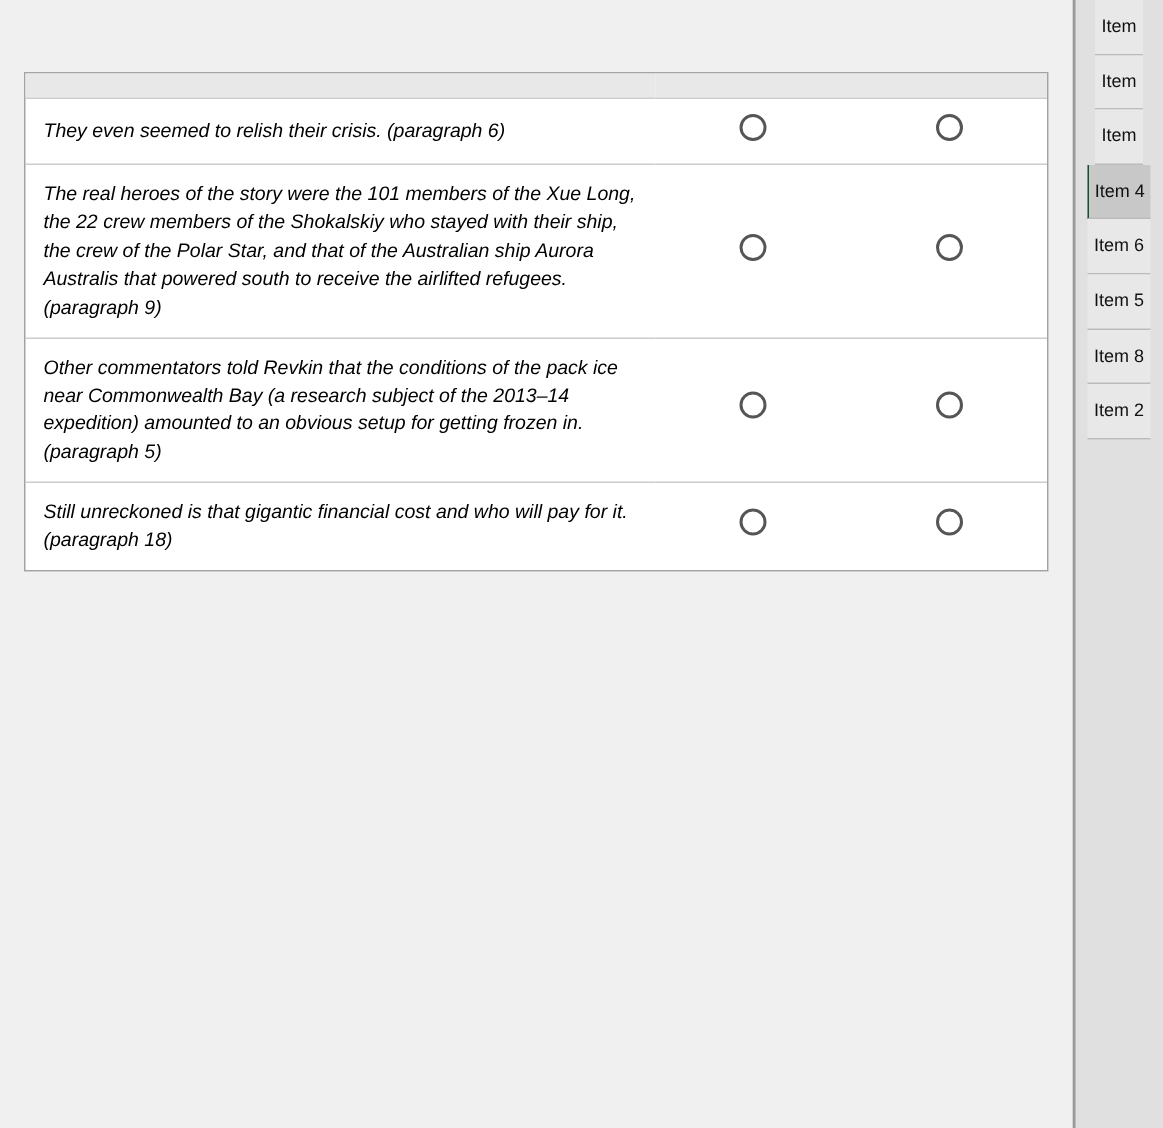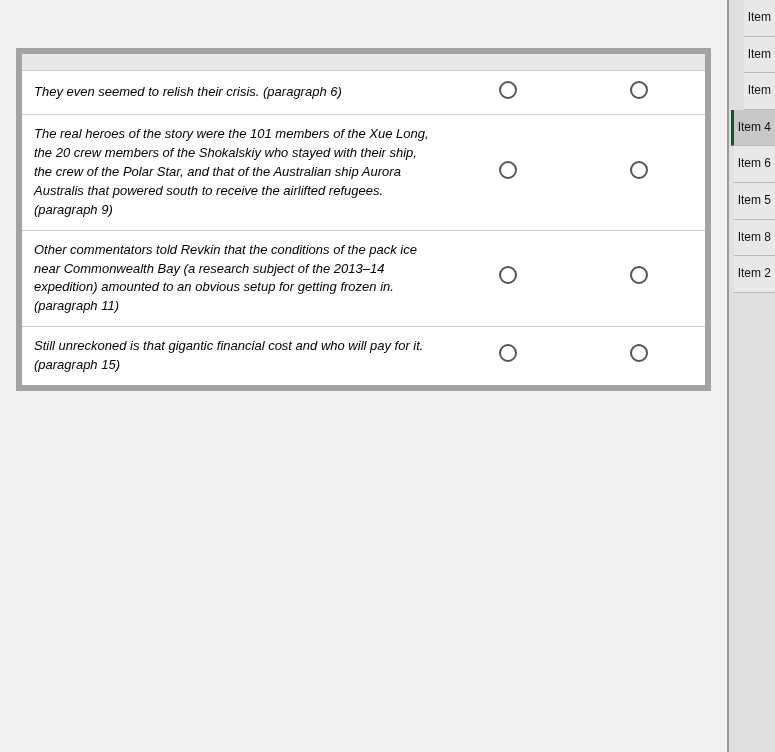--- a/index.html
+++ b/index.html
@@ -27,21 +27,21 @@
     .instructions {
       font-size: 14px;
       color: #111;
       margin-bottom: 12px;
       line-height: 1.4;
       max-width: 680px;
     }
 
     .table-wrapper {
       background: #fff;
-      border: 6px solid #a3a3a3;
+      border: 1px solid #a3a3a3;
     }
 
     table {
       width: 100%;
       border-collapse: collapse;
     }
 
     thead tr {
       background: #e8e8e8;
     }
@@ -85,42 +85,42 @@
       width: 18px;
       height: 18px;
       border-radius: 50%;
       border: 2px solid #555;
       background: #fff;
       cursor: pointer;
     }
 
     
     .sidebar {
-      width: 48px;
+      width: 60px;
       background: #e0e0e0;
       border-left: 2px solid #999;
       display: flex;
       flex-direction: column;
-      align-items: flex-end;
+      align-items: center;
     }
 
     .sidebar-item {
       padding: 10px 4px;
       font-size: 12px;
       color: #111;
       text-align: center;
       border-bottom: 1px solid #bbb;
       cursor: pointer;
       background: #e8e8e8;
       line-height: 1.3;
     }
 
     .sidebar-item.active {
       background: #c8c8c8;
-      border-left: 3px solid #14532d;
+      border-left: 1px solid #14532d;
     }
   </style>
 </head>
 <body>
 
 <div class="main-content">
   <p class="instructions">
     <span></span><br>
     <span></span>
   </p>
@@ -135,31 +135,31 @@
         </tr>
       </thead>
       <tbody id="table-body">
 
       <tr>
             <td>They even seemed to relish their crisis. (paragraph 6)</td>
             <td class="radio-col"><span class="radio-btn"></span></td>
             <td class="radio-col"><span class="radio-btn"></span></td>
           </tr>
           <tr>
-            <td>The real heroes of the story were the 101 members of the Xue Long, the 20 crew members of the Shokalskiy who stayed with their ship, the crew of the Polar Star, and that of the Australian ship Aurora Australis that powered south to receive the airlifted refugees. (paragraph 9)</td>
+            <td>The real heroes of the story were the 101 members of the Xue Long, the 22 crew members of the Shokalskiy who stayed with their ship, the crew of the Polar Star, and that of the Australian ship Aurora Australis that powered south to receive the airlifted refugees. (paragraph 9)</td>
             <td class="radio-col"><span class="radio-btn"></span></td>
             <td class="radio-col"><span class="radio-btn"></span></td>
           </tr>
           <tr>
-            <td>Other commentators told Revkin that the conditions of the pack ice near Commonwealth Bay (a research subject of the 2013–14 expedition) amounted to an obvious setup for getting frozen in. (paragraph 11)</td>
+            <td>Other commentators told Revkin that the conditions of the pack ice near Commonwealth Bay (a research subject of the 2013–14 expedition) amounted to an obvious setup for getting frozen in. (paragraph 5)</td>
             <td class="radio-col"><span class="radio-btn"></span></td>
             <td class="radio-col"><span class="radio-btn"></span></td>
           </tr>
           <tr>
-            <td>Still unreckoned is that gigantic financial cost and who will pay for it. (paragraph 15)</td>
+            <td>Still unreckoned is that gigantic financial cost and who will pay for it. (paragraph 18)</td>
             <td class="radio-col"><span class="radio-btn"></span></td>
             <td class="radio-col"><span class="radio-btn"></span></td>
           </tr>
         </tbody>
     </table>
   </div>
 </div>
 
 <div class="sidebar">
 

